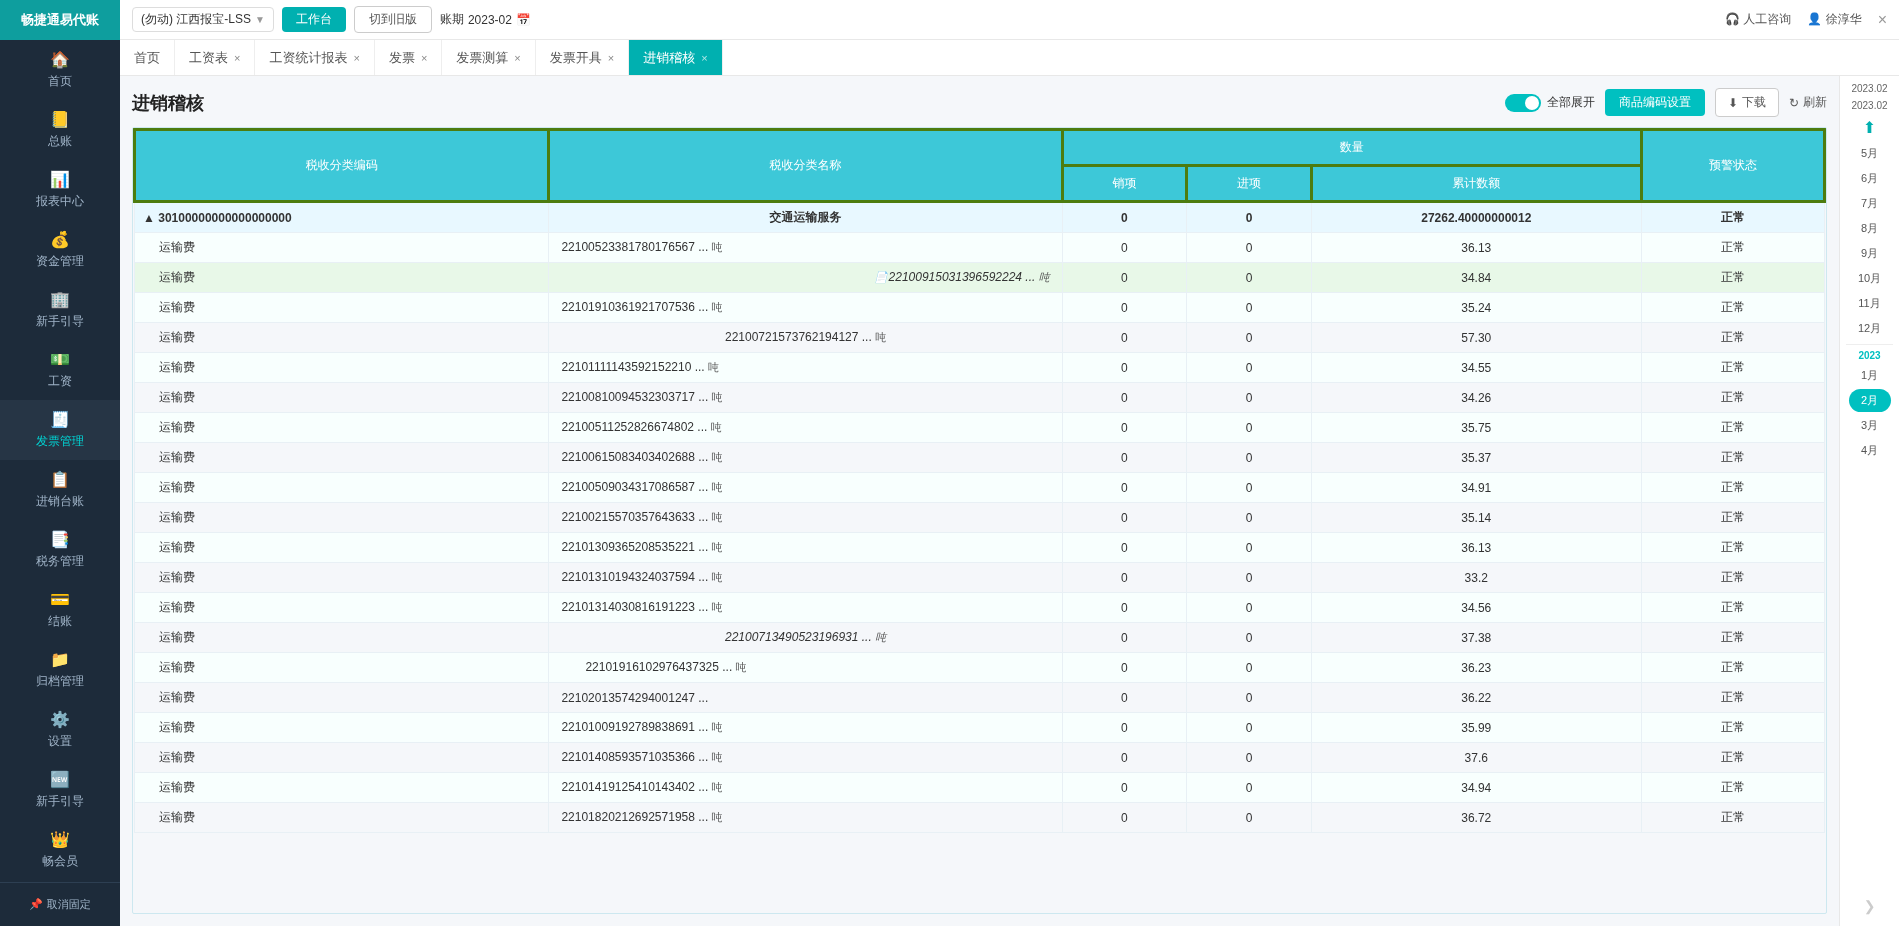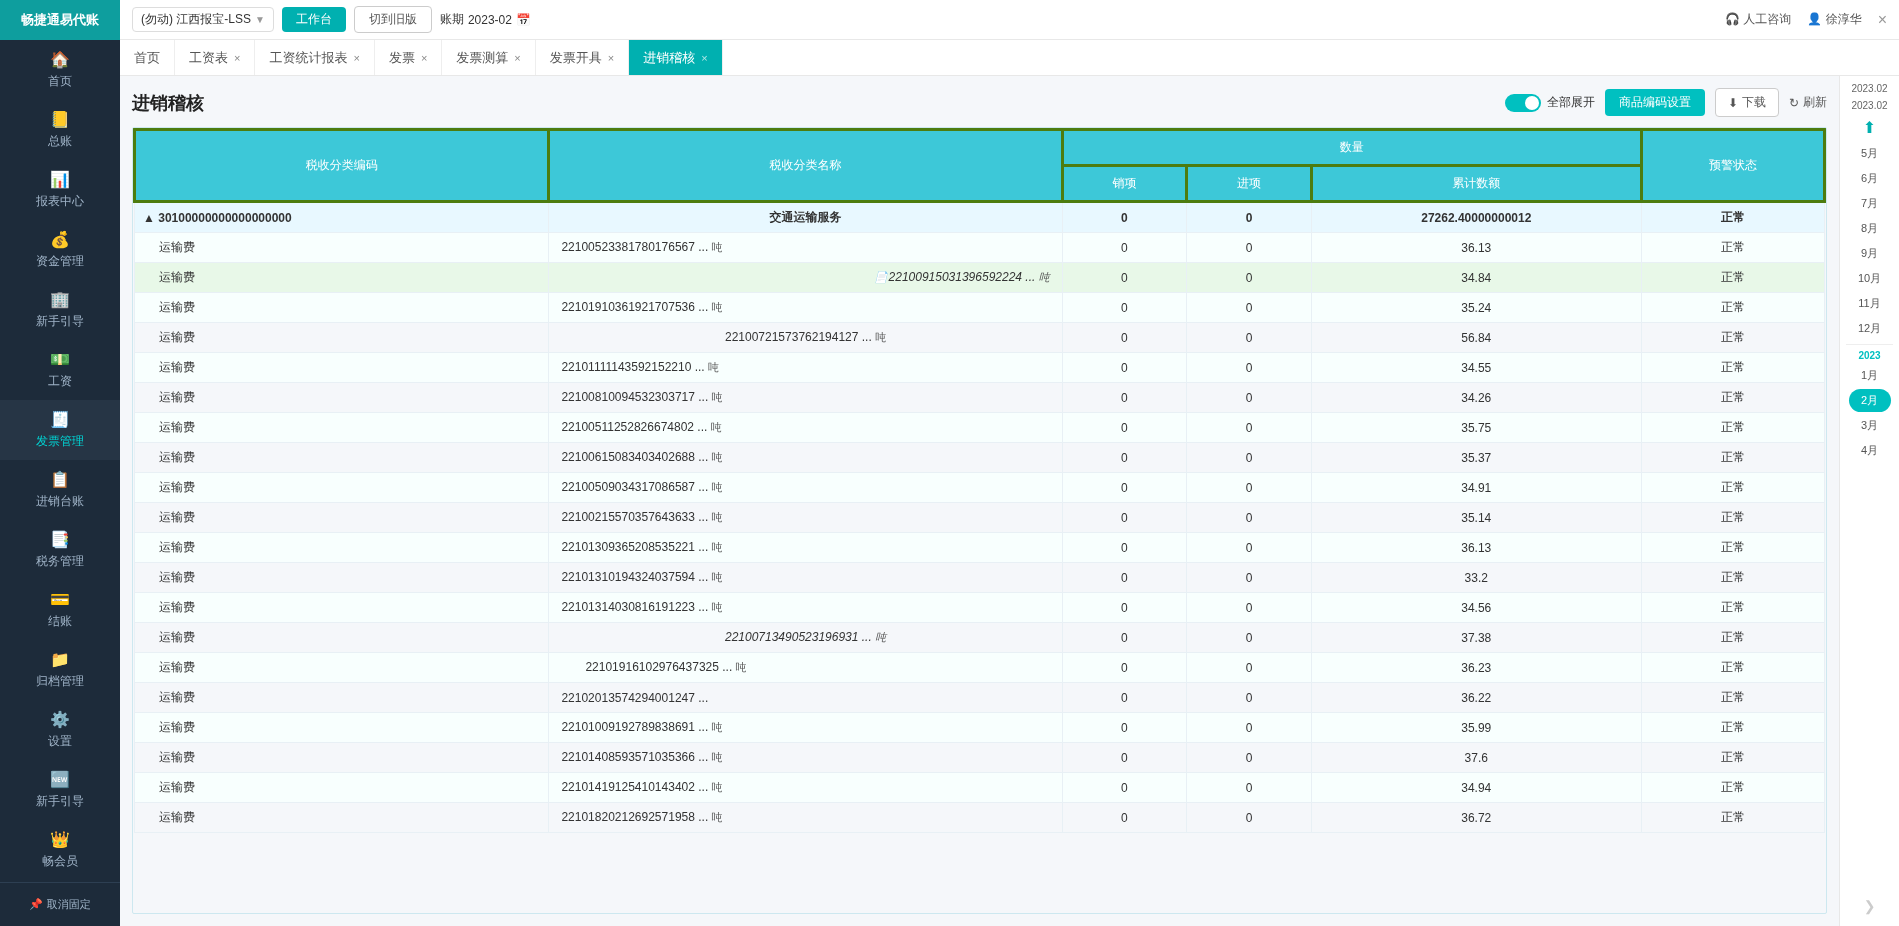--- a/index.html
+++ b/index.html
@@ -525,21 +525,21 @@
         <td>0</td>
         <td>0</td>
         <td>35.24</td>
         <td>正常</td>
       </tr>
               <tr>
         <td style="padding-left:24px;">运输费</td>
         <td style="text-align:center;margin-top:8px;">22100721573762194127 ... <span style="color:#555;font-size:11px;">吨</span></td>
         <td>0</td>
         <td>0</td>
-        <td>56.84</td>
+        <td>57.30</td>
         <td>正常</td>
       </tr>
               <tr>
         <td style="padding-left:24px;">运输费</td>
         <td style="text-align:left;">22101111143592152210 ... <span style="color:#555;font-size:11px;">吨</span></td>
         <td>0</td>
         <td>0</td>
         <td>34.55</td>
         <td>正常</td>
       </tr>

